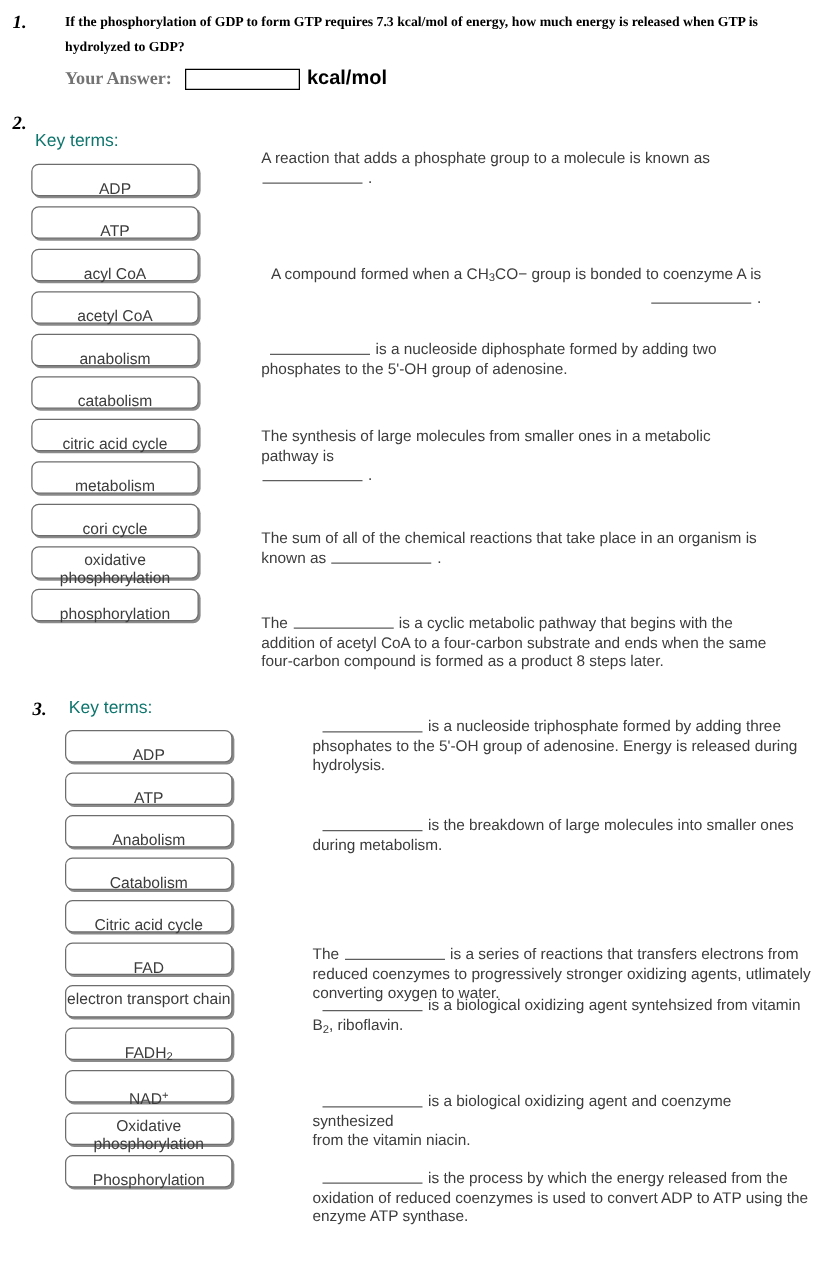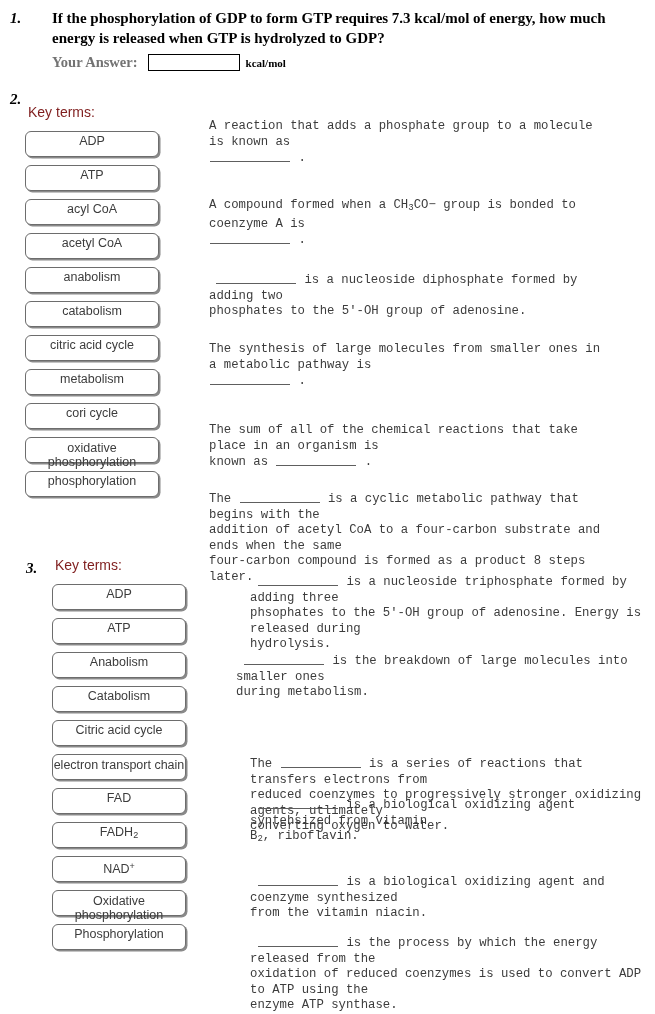--- a/index.html
+++ b/index.html
@@ -28,21 +28,21 @@
   
   #q1-block {
     position: absolute;
     left: 52px;
     top: 8px;
     width: 580px;
   }
   .q1-text {
     font-family: "Liberation Serif", serif;
     font-weight: bold;
-    font-size: 15px;
+    font-size: 11px;
     line-height: 20px;
     color: #000000;
   }
   .answer-row {
     display: flex;
     align-items: center;
     margin-top: 6px;
   }
   .answer-label {
     font-family: "Liberation Serif", serif;
@@ -56,70 +56,70 @@
     border: 1.5px solid #000000;
     margin: 0 6px 0 10px;
     background: #ffffff;
     box-sizing: border-box;
     padding: 0 3px;
     font-family: "Liberation Serif", serif;
     font-size: 13px;
     outline: none;
   }
   .answer-unit {
-    font-family: Liberation Serif, serif;
-    font-weight: bold;
-    font-size: 11px;
+    font-family: Liberation Sans, sans-serif;
+    font-weight: bold;
+    font-size: 16px;
     color: #000000;
   }
 
   
   .keyterms-label {
     position: absolute;
     font-size: 14px;
-    color: #7f1d1d;
+    color: #0f766e;
     font-family: "Liberation Sans", sans-serif;
   }
 
   
   .termlist {
     position: absolute;
   }
   .term-box {
     width: 134px;
     height: 26px;
     box-sizing: border-box;
     border: 1px solid #6d6d6d;
     border-radius: 6px;
     background: #ffffff;
     box-shadow: 1.5px 1.5px 0 0 #8a8a8a;
     margin-bottom: 8px;
     text-align: center;
     font-size: 12.5px;
     color: #3c3c3c;
     line-height: 15px;
-    padding-top: 2px;
+    padding-top: 12px;
     overflow: visible;
     position: relative;
     font-family: "Liberation Sans", sans-serif;
   }
   .term-box.two-line {
     padding-top: 3px;
     line-height: 14px;
   }
   .term-box sub { font-size: 9px; vertical-align: -2px; }
   .term-box sup { font-size: 9px; vertical-align: 4px; }
 
   
   .prompt {
     position: absolute;
     font-size: 12.3px;
     line-height: 15.5px;
     color: #3c3c3c;
-    font-family: Liberation Mono, monospace;
+    font-family: Liberation Sans, sans-serif;
   }
   .prompt sub { font-size: 9px; vertical-align: -2px; }
   .blank {
     display: inline-block;
     width: 80px;
     border-bottom: 1.6px solid #5e5e5e;
     height: 11px;
     vertical-align: -1px;
     margin: 0 1px;
   }
@@ -153,21 +153,21 @@
   <div class="term-box">cori cycle</div>
   <div class="term-box two-line">oxidative phosphorylation</div>
   <div class="term-box">phosphorylation</div>
 </div>
 
 <div class="prompt" style="left:209px; top:119px; width:400px;">
   A reaction that adds a phosphate group to a molecule is known as<br>
   <span class="blank"></span> .
 </div>
 
-<div class="prompt" style="left:209px; top:198px; width:400px;">
+<div class="prompt" style="left:209px; top:212px; width:400px;text-align:right;">
   A compound formed when a CH<sub>3</sub>CO− group is bonded to coenzyme A is<br>
   <span class="blank"></span> .
 </div>
 
 <div class="prompt" style="left:209px; top:272px; width:400px;">
   <span class="blank" style="margin-left:7px;"></span>
   is a nucleoside diphosphate formed by adding two<br>phosphates to the 5'-OH group of adenosine.
 </div>
 
 <div class="prompt" style="left:209px; top:342px; width:400px;">
@@ -189,35 +189,35 @@
 
 <div class="qnum" style="left:26px; top:560px;">3.</div>
 <div class="keyterms-label" style="left:55px; top:557px;">Key terms:</div>
 
 <div class="termlist" style="left:52px; top:584px;">
   <div class="term-box">ADP</div>
   <div class="term-box">ATP</div>
   <div class="term-box">Anabolism</div>
   <div class="term-box">Catabolism</div>
   <div class="term-box">Citric acid cycle</div>
+  <div class="term-box">FAD</div>
   <div class="term-box two-line">electron transport chain</div>
-  <div class="term-box">FAD</div>
   <div class="term-box">FADH<sub>2</sub></div>
   <div class="term-box">NAD<sup>+</sup></div>
   <div class="term-box two-line">Oxidative phosphorylation</div>
   <div class="term-box">Phosphorylation</div>
 </div>
 
 <div class="prompt" style="left:250px; top:574px; width:395px;">
   <span class="blank" style="margin-left:8px;"></span>
   is a nucleoside triphosphate formed by adding three<br>
   phsophates to the 5'-OH group of adenosine. Energy is released during<br>hydrolysis.
 </div>
 
-<div class="prompt" style="left:236px; top:653px; width:395px;">
+<div class="prompt" style="left:250px; top:653px; width:395px;">
   <span class="blank" style="margin-left:8px;"></span>
   is the breakdown of large molecules into smaller ones<br>during metabolism.
 </div>
 
 <div class="prompt" style="left:250px; top:720px; width:400px;margin-top:36px;">
   The <span class="blank"></span>
   is a series of reactions that transfers electrons from<br>
   reduced coenzymes to progressively stronger oxidizing agents, utlimately<br>
   converting oxygen to water.
 </div>

